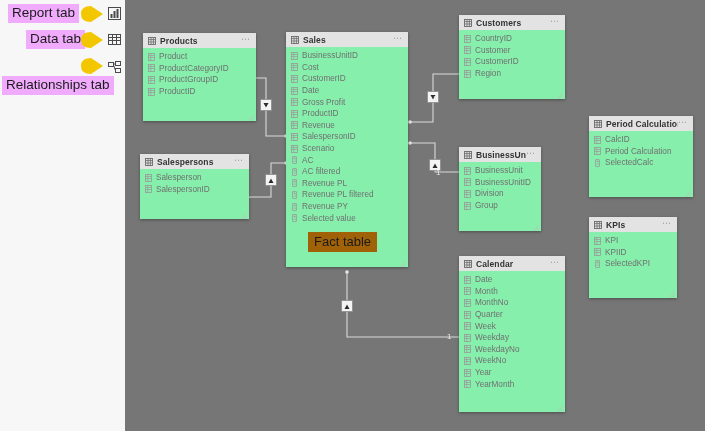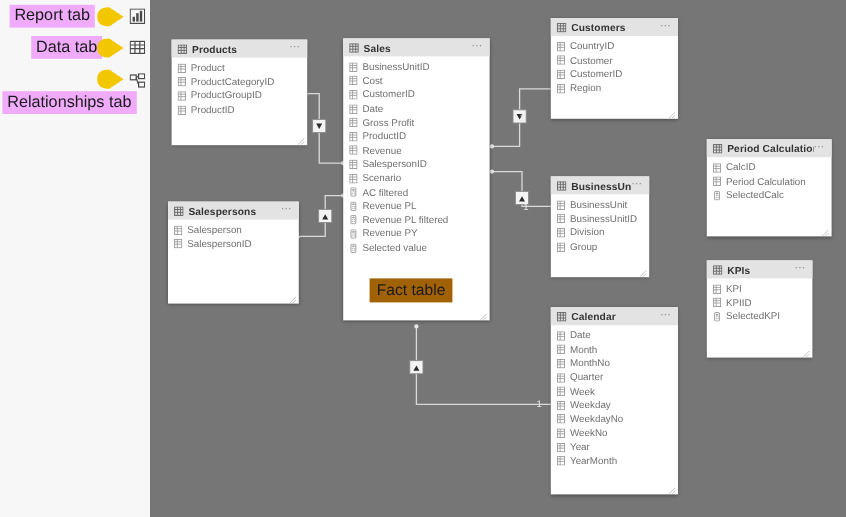--- a/index.html
+++ b/index.html
@@ -32,21 +32,21 @@
   .pointer svg{display:block;}
 
   
   .canvas{
     position:absolute;left:125px;top:0;width:580px;height:431px;
     background:#767676;overflow:hidden;
   }
 
   
   .tbl{
-    position:absolute;background:#ffffff;
+    position:absolute;background:#86efac;
     box-shadow:0 1px 3px rgba(0,0,0,.35);
     display:flex;flex-direction:column;
     font-size:8.5px;color:#6b6b6b;
   }
   .tbl-head{
     background:#e3e3e3;height:15px;flex:0 0 15px;
     display:flex;align-items:center;padding:0 5px;
     color:#3c3c3c;
   }
   .tbl-head .hicon{
@@ -247,21 +247,21 @@
                 </svg>
               </span>
               <span class="fname">ProductID</span>
             </div>
             <span class="resize-grip"><svg width="6" height="6" viewBox="0 0 6 6">
                 <line x1="5.5" y1="0.5" x2="0.5" y2="5.5" stroke="#bdbdbd" stroke-width="0.8"></line>
                 <line x1="5.5" y1="3" x2="3" y2="5.5" stroke="#bdbdbd" stroke-width="0.8"></line>
               </svg></span>
           </div>
         </div>
-        <div class="tbl" style="left: 15px; top: 168px; width: 109px; height: 85px;">
+        <div class="tbl" style="left: 15px; top: 154px; width: 109px; height: 65px;">
           <div class="tbl-head">
             <span class="hicon">
               <svg width="8" height="8" viewBox="0 0 8 8">
                 <rect x="0.5" y="0.5" width="7" height="7" fill="none" stroke="#6a6a6a" stroke-width="0.9"></rect>
                 <line x1="0.5" y1="2.6" x2="7.5" y2="2.6" stroke="#6a6a6a" stroke-width="0.8"></line>
                 <line x1="0.5" y1="5" x2="7.5" y2="5" stroke="#6a6a6a" stroke-width="0.8"></line>
                 <line x1="3" y1="0.5" x2="3" y2="7.5" stroke="#6a6a6a" stroke-width="0.8"></line>
                 <line x1="5.4" y1="0.5" x2="5.4" y2="7.5" stroke="#6a6a6a" stroke-width="0.8"></line>
               </svg>
             </span>
@@ -415,20 +415,33 @@
               <span class="ficon">
                 <svg width="7" height="8" viewBox="0 0 7 8">
                   <rect x="1.5" y="0.5" width="4" height="7" rx="0.5" fill="none" stroke="#9a9a9a" stroke-width="0.8"></rect>
                   <rect x="2.6" y="1.6" width="1.9" height="1.3" fill="#9a9a9a"></rect>
                   <rect x="2.6" y="3.6" width="0.8" height="0.8" fill="#9a9a9a"></rect>
                   <rect x="3.9" y="3.6" width="0.8" height="0.8" fill="#9a9a9a"></rect>
                   <rect x="2.6" y="5.2" width="0.8" height="0.8" fill="#9a9a9a"></rect>
                   <rect x="3.9" y="5.2" width="0.8" height="0.8" fill="#9a9a9a"></rect>
                 </svg>
               </span>
+              <span class="fname">AC</span>
+            </div>
+            <div class="fld">
+              <span class="ficon">
+                <svg width="7" height="8" viewBox="0 0 7 8">
+                  <rect x="1.5" y="0.5" width="4" height="7" rx="0.5" fill="none" stroke="#9a9a9a" stroke-width="0.8"></rect>
+                  <rect x="2.6" y="1.6" width="1.9" height="1.3" fill="#9a9a9a"></rect>
+                  <rect x="2.6" y="3.6" width="0.8" height="0.8" fill="#9a9a9a"></rect>
+                  <rect x="3.9" y="3.6" width="0.8" height="0.8" fill="#9a9a9a"></rect>
+                  <rect x="2.6" y="5.2" width="0.8" height="0.8" fill="#9a9a9a"></rect>
+                  <rect x="3.9" y="5.2" width="0.8" height="0.8" fill="#9a9a9a"></rect>
+                </svg>
+              </span>
               <span class="fname">AC filtered</span>
             </div>
             <div class="fld">
               <span class="ficon">
                 <svg width="7" height="8" viewBox="0 0 7 8">
                   <rect x="1.5" y="0.5" width="4" height="7" rx="0.5" fill="none" stroke="#9a9a9a" stroke-width="0.8"></rect>
                   <rect x="2.6" y="1.6" width="1.9" height="1.3" fill="#9a9a9a"></rect>
                   <rect x="2.6" y="3.6" width="0.8" height="0.8" fill="#9a9a9a"></rect>
                   <rect x="3.9" y="3.6" width="0.8" height="0.8" fill="#9a9a9a"></rect>
                   <rect x="2.6" y="5.2" width="0.8" height="0.8" fill="#9a9a9a"></rect>

